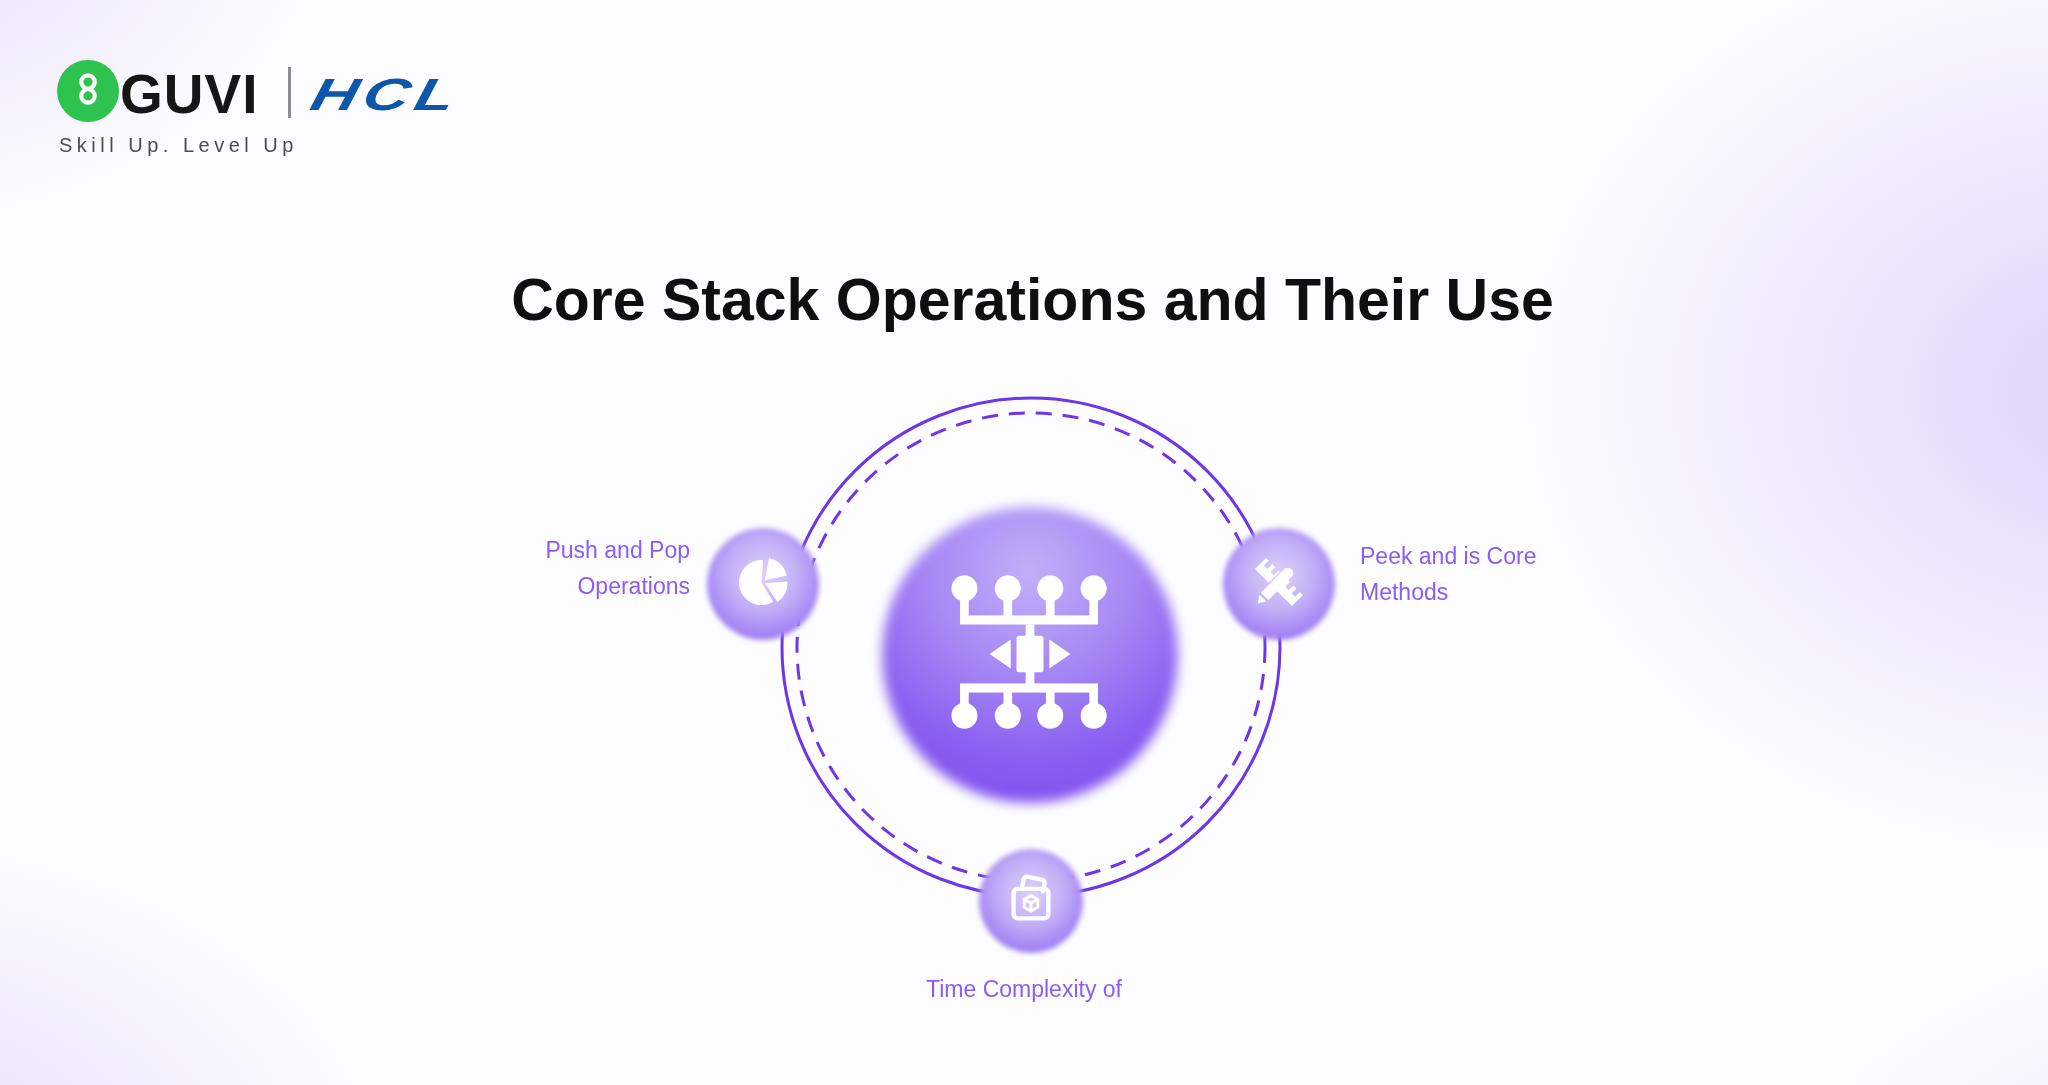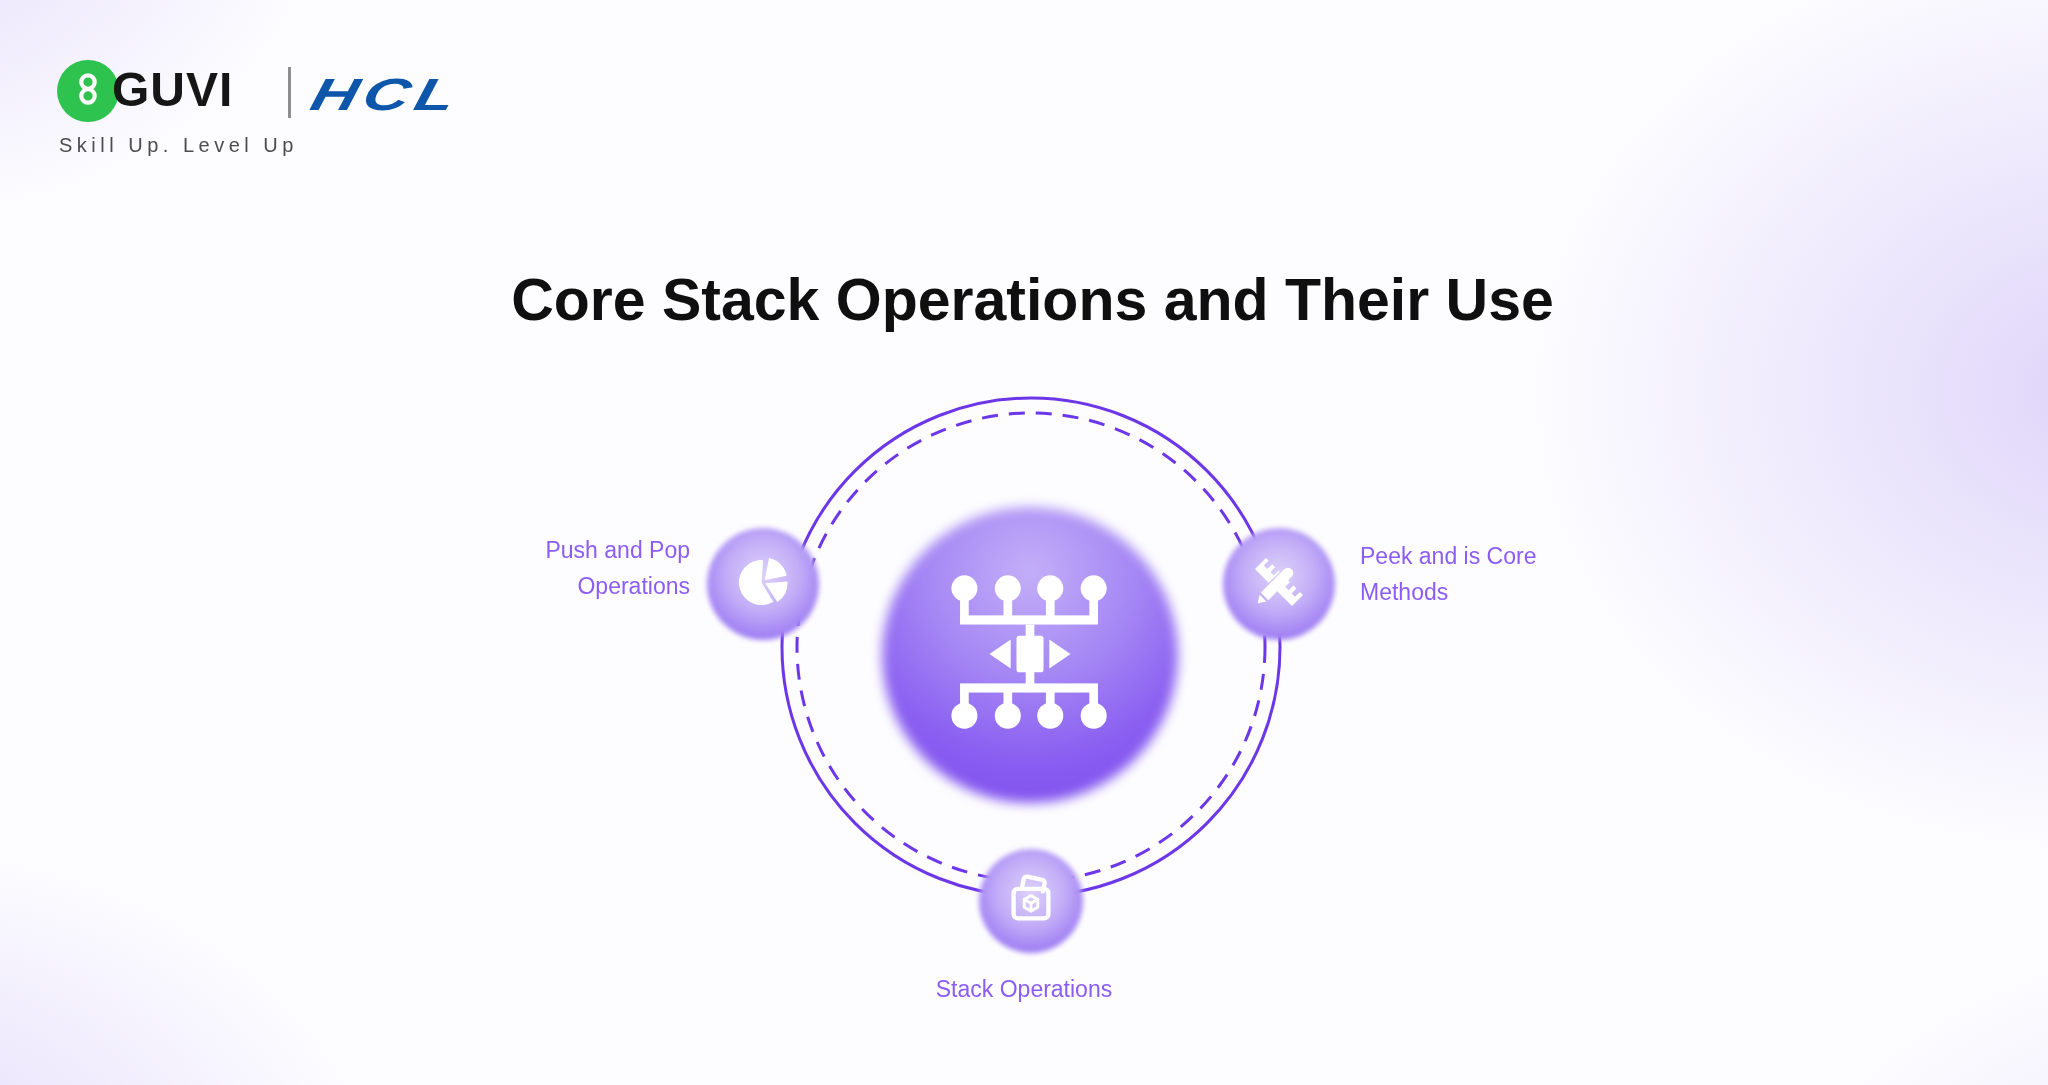--- a/index.html
+++ b/index.html
@@ -9,21 +9,21 @@
     background:
       radial-gradient(ellipse 950px 760px at 103% 36%, rgba(219,208,249,.9) 0%, rgba(219,208,249,0) 62%),
       radial-gradient(ellipse 760px 560px at -6% -10%, rgba(226,217,250,.95) 0%, rgba(226,217,250,0) 60%),
       radial-gradient(ellipse 950px 620px at -8% 110%, rgba(223,213,250,.95) 0%, rgba(223,213,250,0) 58%),
       radial-gradient(ellipse 850px 520px at 110% 112%, rgba(231,224,251,.8) 0%, rgba(231,224,251,0) 55%),
       #fdfdff;
   }
   
   .logo-mark{position:absolute;left:57px;top:60px;width:62px;height:62px;border-radius:50%;
     background:#2ec24f;display:flex;align-items:center;justify-content:center;}
-  .guvi-text{position:absolute;left:112px;top:62px;font-size:48px;font-weight:bold;
+  .guvi-text{position:absolute;left:120px;top:62px;font-size:55px;font-weight:bold;
     color:#161616;letter-spacing:1px;}
   .logo-divider{position:absolute;left:288px;top:67px;width:3px;height:51px;background:#8e8e8e;}
   .hcl-text{position:absolute;left:312px;top:69px;font-size:45px;font-weight:bold;font-style:italic;
     color:#0d56a9;letter-spacing:4px;transform:scaleX(1.42) skewX(-10deg);transform-origin:left center;}
   .tagline{position:absolute;left:59px;top:134px;font-size:20px;letter-spacing:4.5px;
     color:#4c4c4c;font-weight:500;}
   
   .page-title{position:absolute;left:17px;right:0;top:226px;text-align:center;
     font-size:59px;font-weight:bold;color:#0f0f0f;letter-spacing:0;}
   
@@ -158,14 +158,14 @@
       <g transform="rotate(12 33 13)">
         <path d="M22,20 v-8.5 a3,3 0 0 1 3,-3 h16 a3,3 0 0 1 3,3 V20" stroke-width="4.5"></path>
       </g>
       <rect x="12" y="19.5" width="36" height="30.5" rx="4.5" stroke-width="4.5"></rect>
       <path d="M30,26.5 L37,30.5 V38.5 L30,42.5 L23,38.5 V30.5 Z" stroke-width="3"></path>
       <path d="M23,30.5 L30,34.5 L37,30.5 M30,34.5 V42.5" stroke-width="3"></path>
     </svg>
   </span>
 </div>
 <div class="node-label label-bottom">
-  <span class="line">Stack Operations</span>
+  <span class="line">Time Complexity of</span>
 </div>
 
 </body></html>

